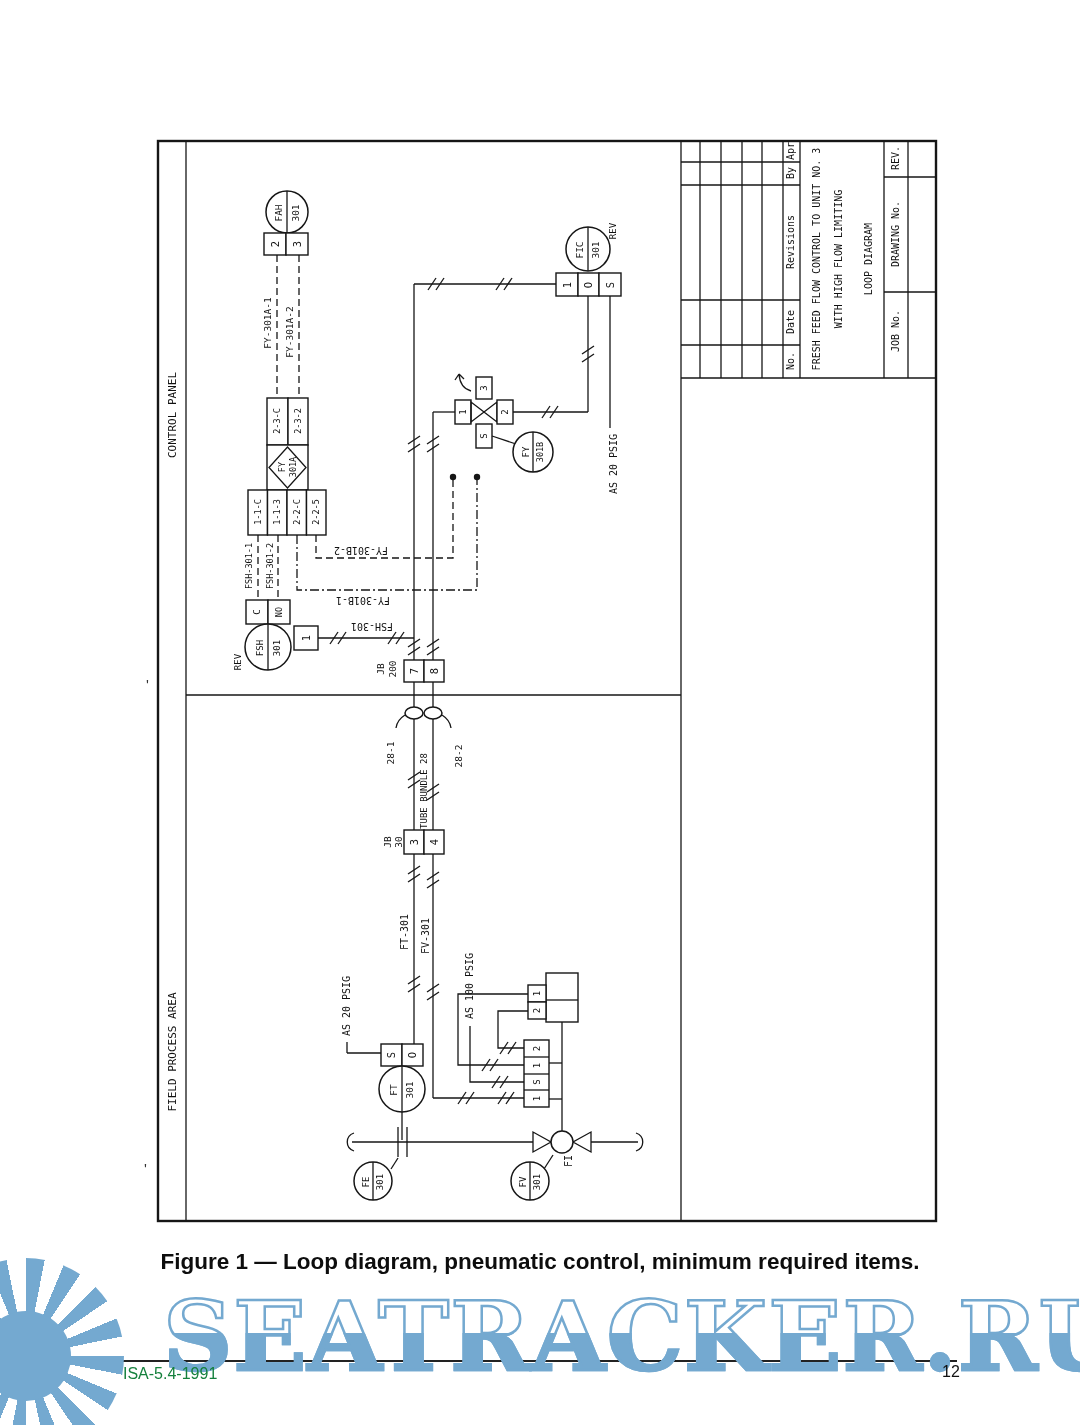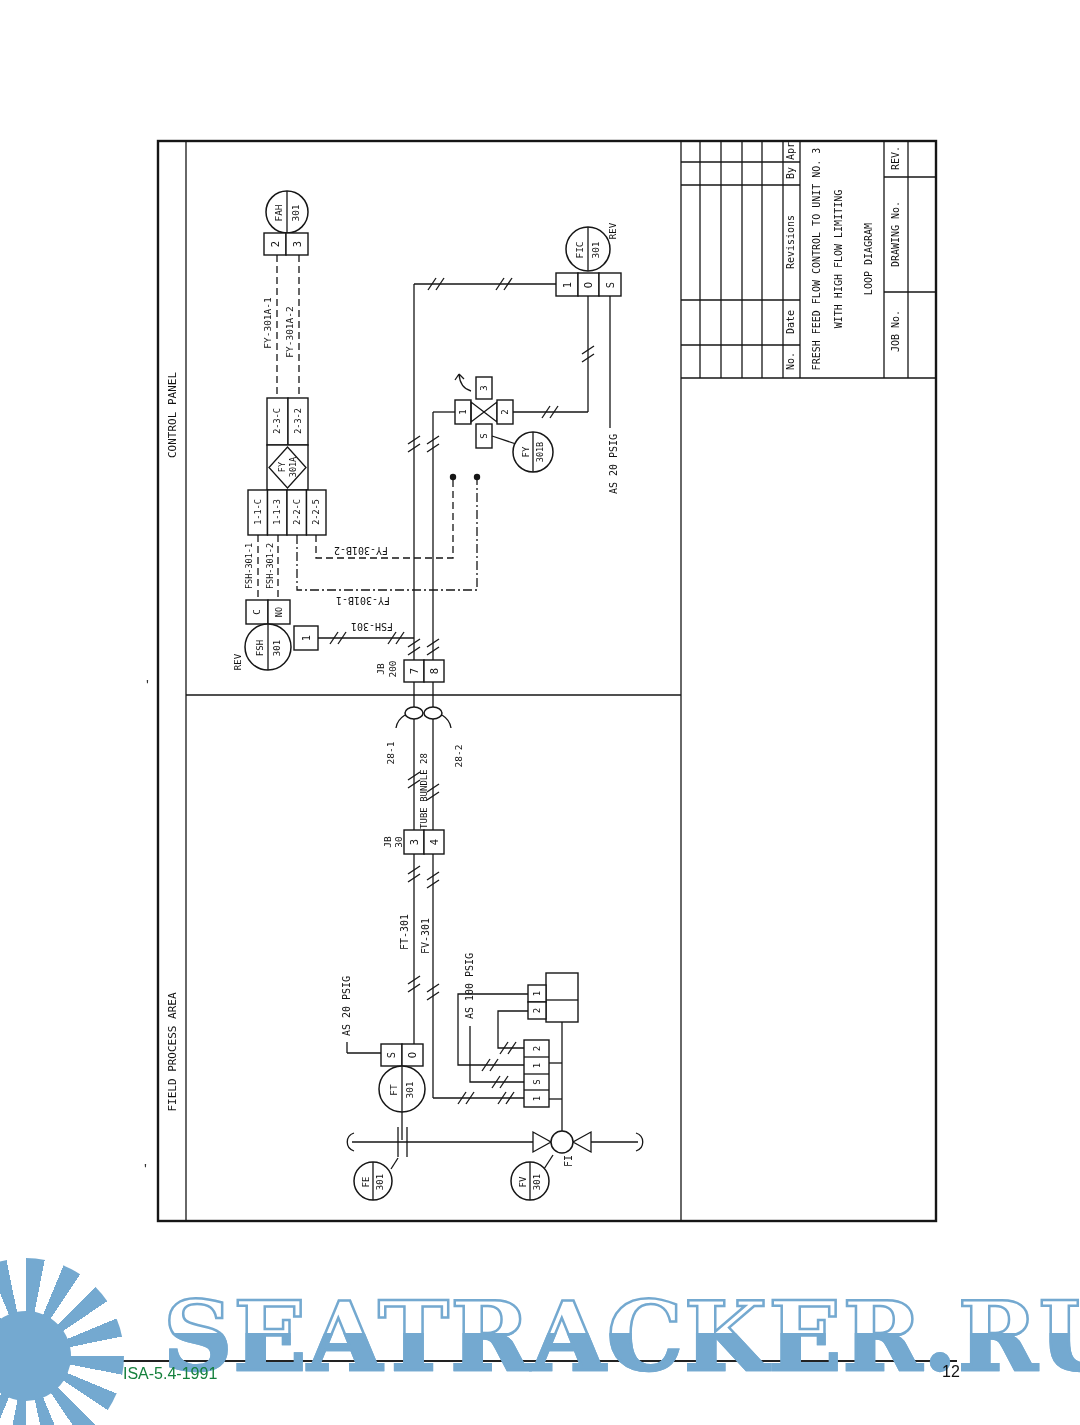--- a/index.html
+++ b/index.html
@@ -318,20 +318,21 @@
         <line x1="530" y1="1162" x2="530" y2="1200"></line>
     <text class="s9" transform="translate(523 1182) rotate(-90)" dy="0.34em">FV</text>
     <text class="s9" transform="translate(537 1182) rotate(-90)" dy="0.34em">301</text>
     <text class="s10" transform="translate(569 1161) rotate(-90)" dy="0.34em">FI</text>
   </g>
 </svg>
 
 <div class="artifact" style="left:146px;top:676px;">'</div>
 <div class="artifact" style="left:144px;top:1160px;">'</div>
 
+<div id="caption">Figure 1 — Loop diagram, pneumatic control, minimum required items.</div>
 
 <div id="rule"></div>
 <div id="wm-sun"></div>
 <div id="wm-text">SEATRACKER.RU</div>
 <div id="footer-left">ISA-5.4-1991</div>
 <div id="page-num">12</div>
 
 </div>
 
 </body></html>

